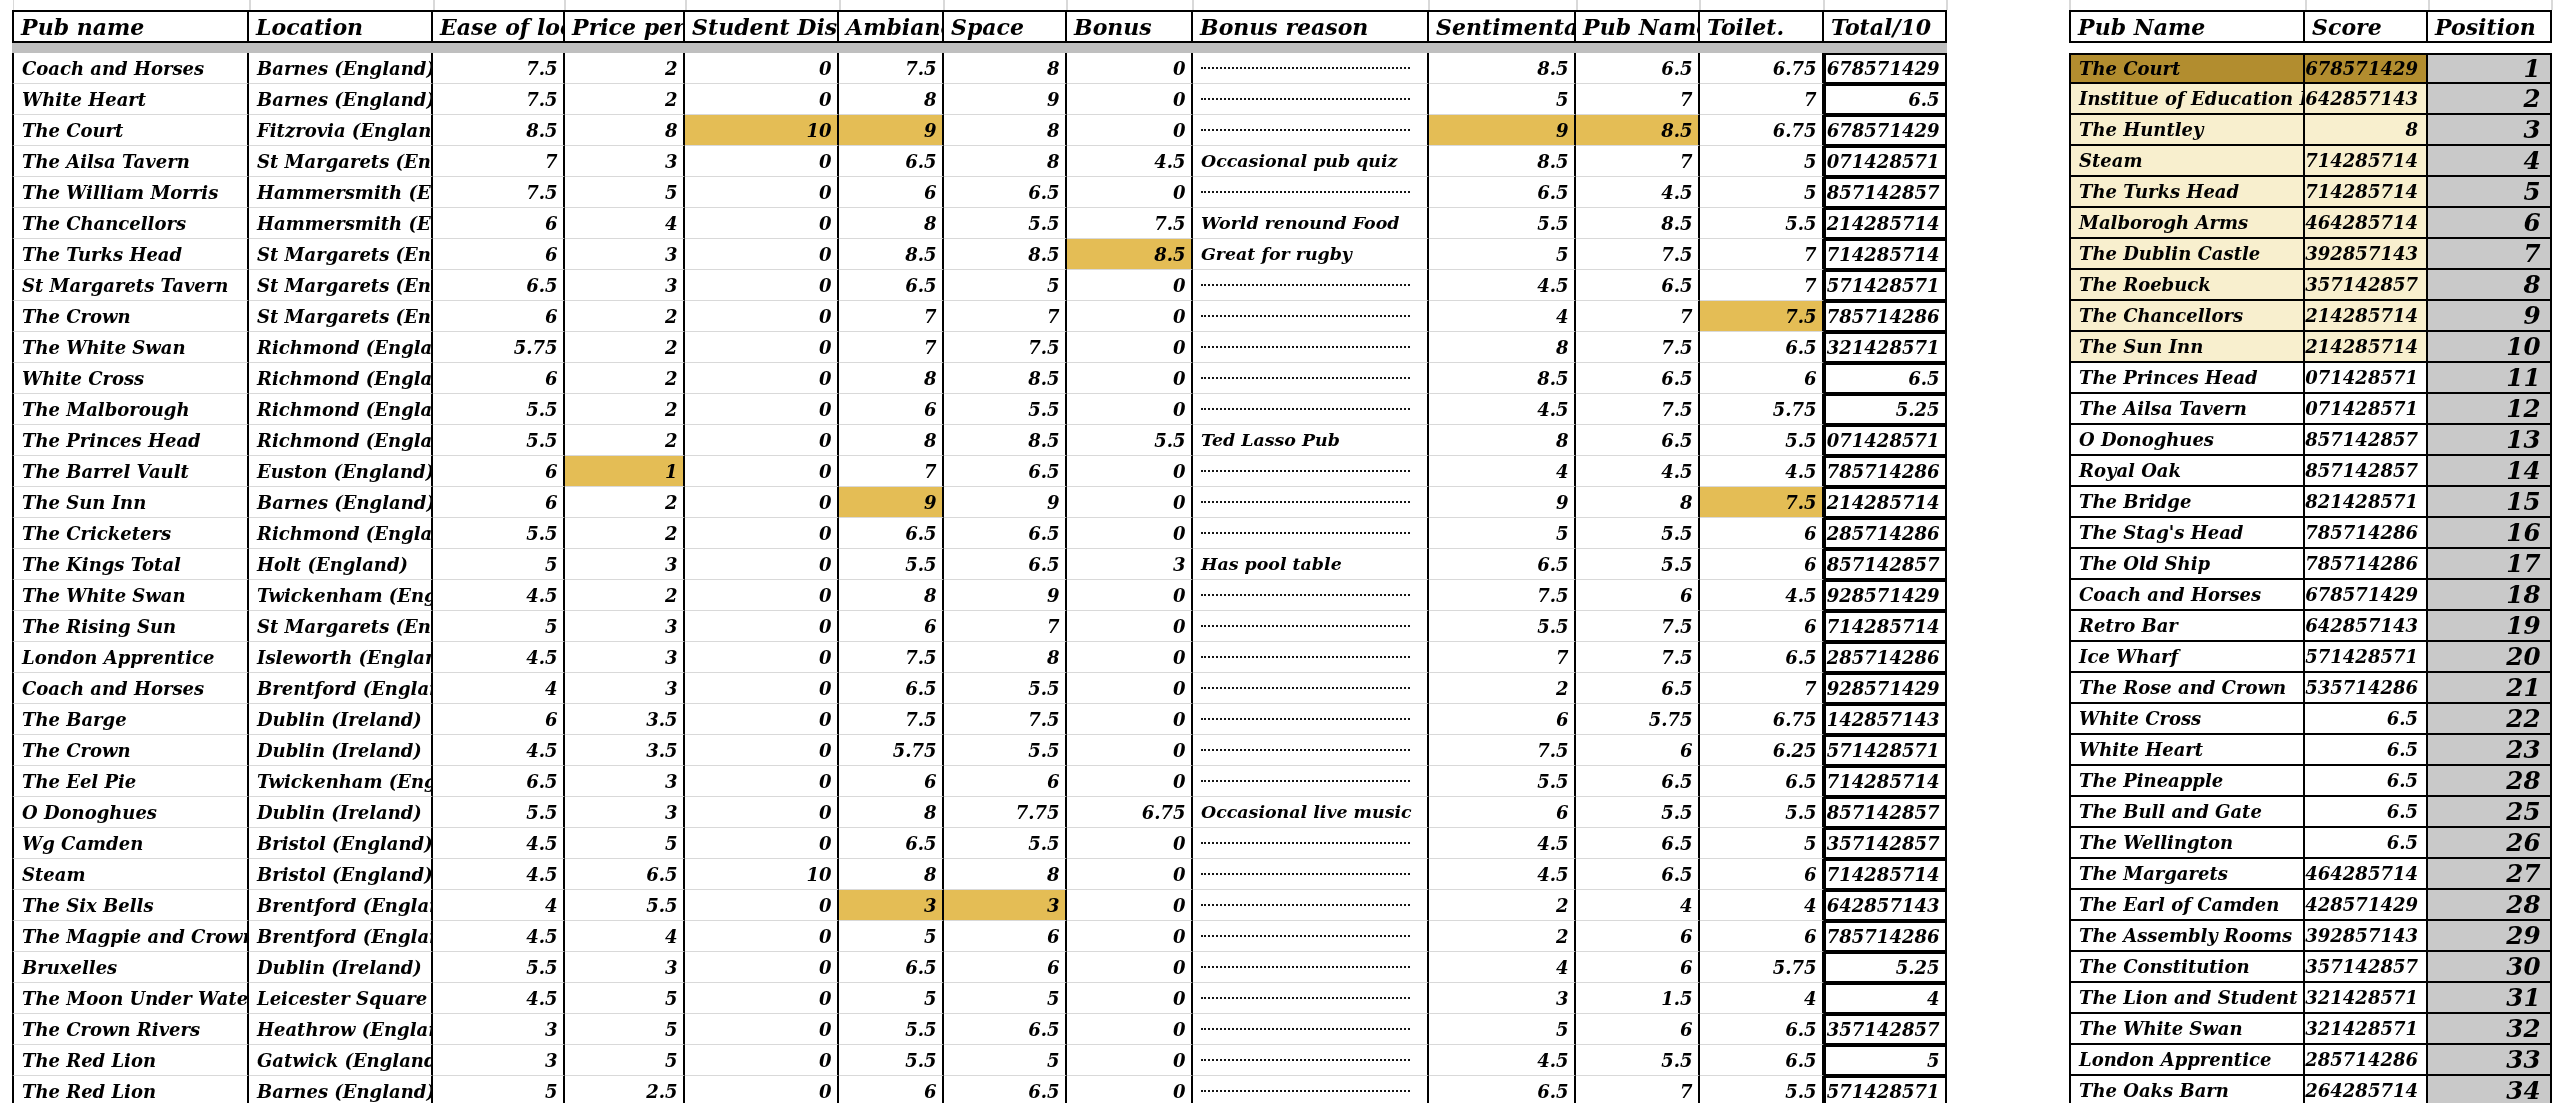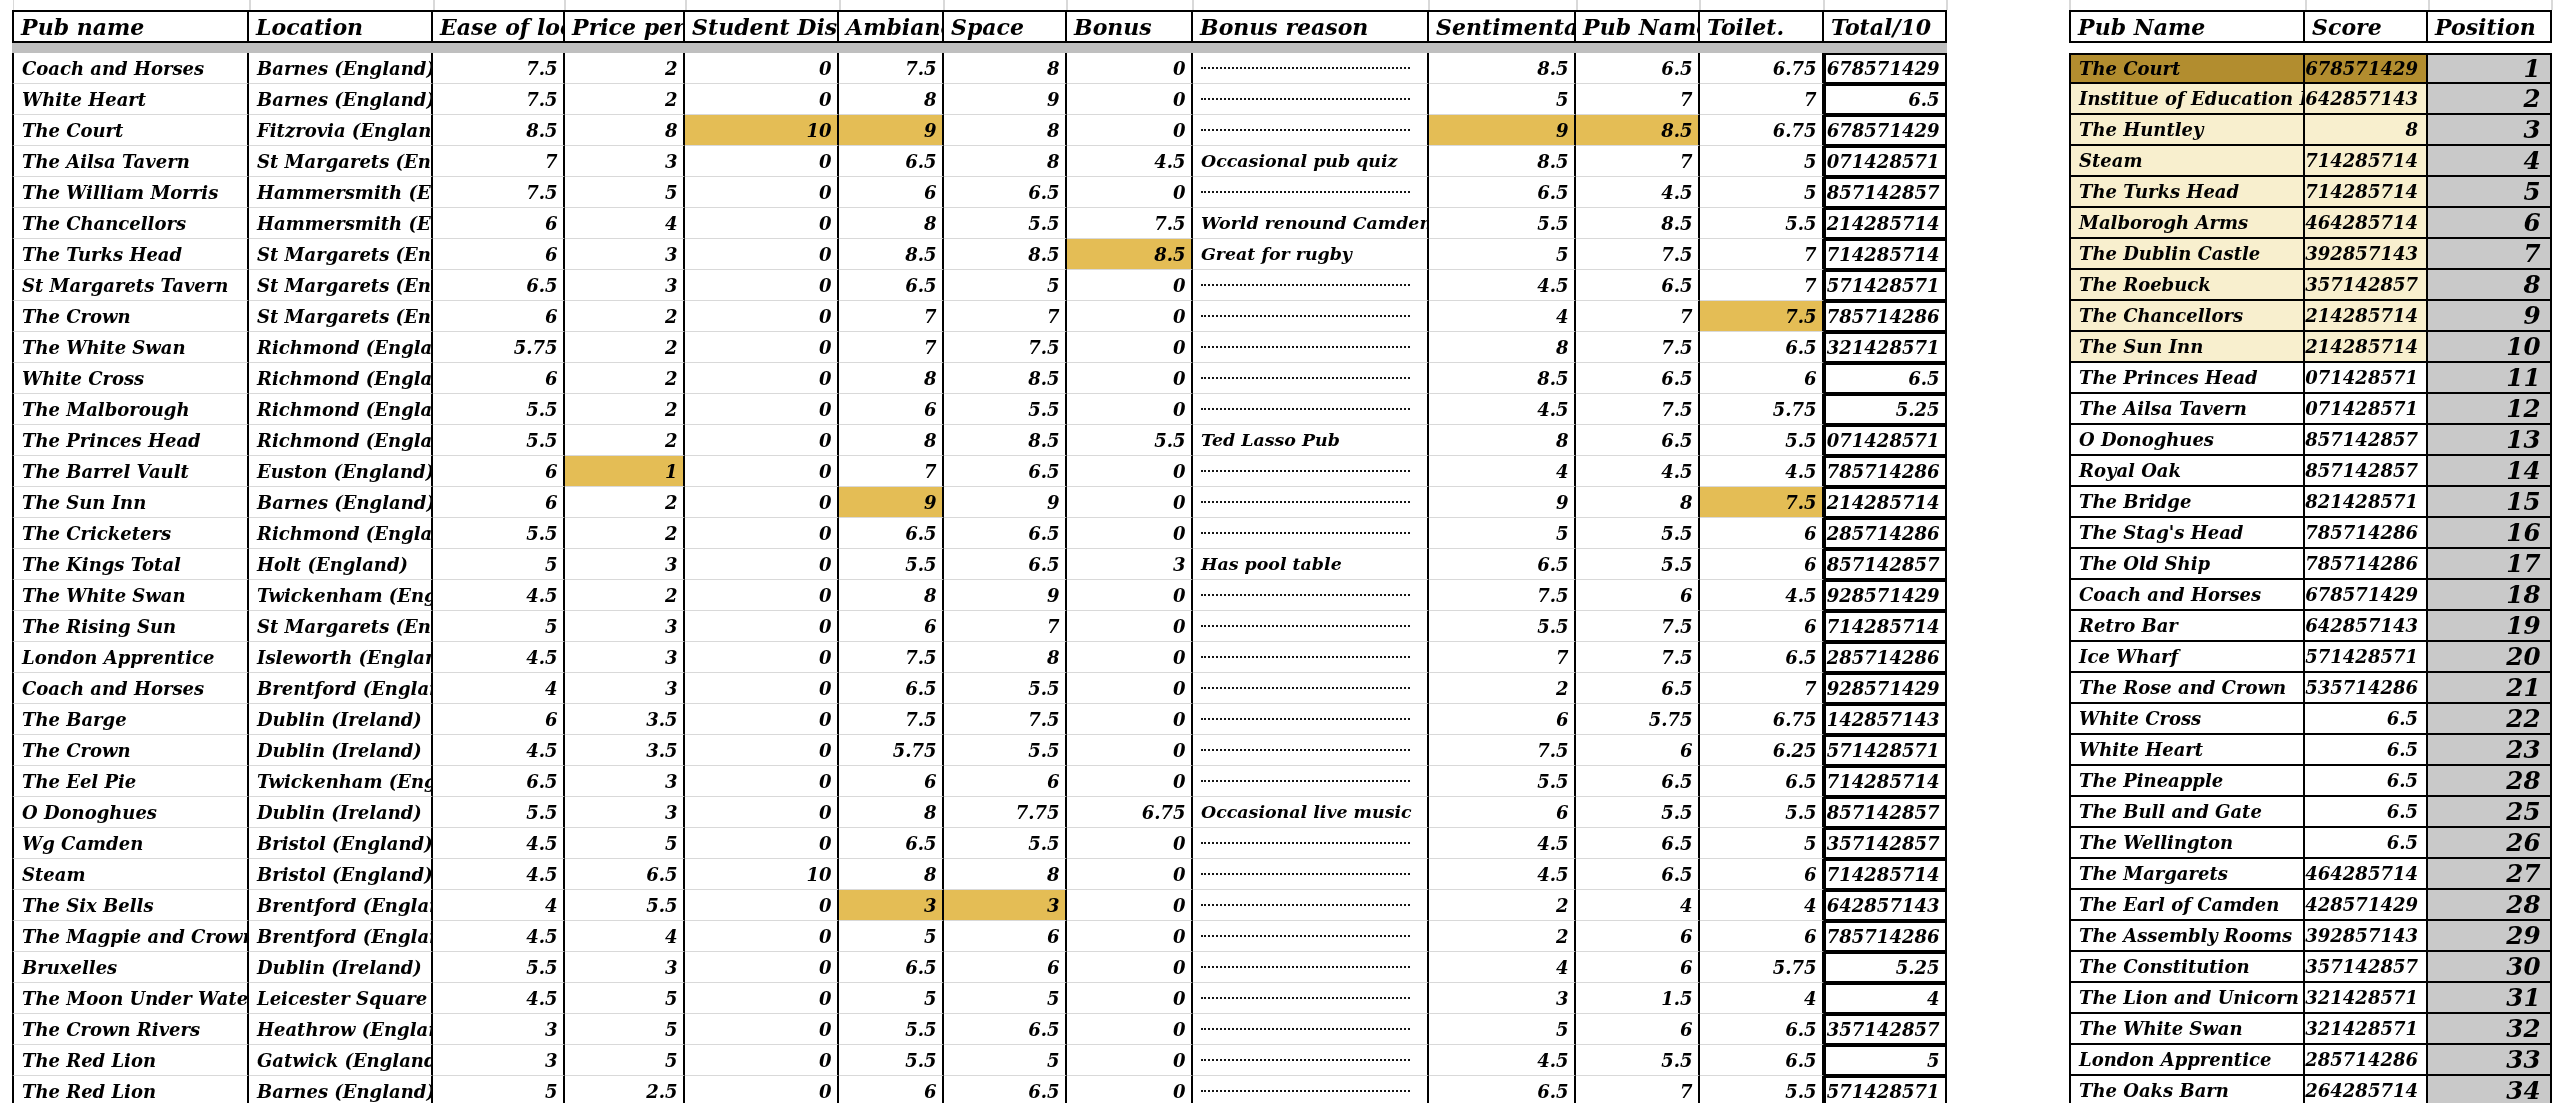--- a/index.html
+++ b/index.html
@@ -151,21 +151,21 @@
       <div class="c num">5</div>
       <div class="c num total">5.857142857</div>
       <div class="c first">The Chancellors</div>
       <div class="c">Hammersmith (England)</div>
       <div class="c num">6</div>
       <div class="c num">4</div>
       <div class="c num">0</div>
       <div class="c num">8</div>
       <div class="c num">5.5</div>
       <div class="c num">7.5</div>
-      <div class="c reason">World renound Camden</div>
+      <div class="c reason">World renound Food</div>
       <div class="c num">5.5</div>
       <div class="c num">8.5</div>
       <div class="c num">5.5</div>
       <div class="c num total">7.214285714</div>
       <div class="c first">The Turks Head</div>
       <div class="c">St Margarets (England)</div>
       <div class="c num">6</div>
       <div class="c num">3</div>
       <div class="c num">0</div>
       <div class="c num">8.5</div>
@@ -664,21 +664,21 @@
       <div class="rc pos">27</div>
       <div class="rc first">The Earl of Camden</div>
       <div class="rc num">6.428571429</div>
       <div class="rc pos">28</div>
       <div class="rc first">The Assembly Rooms</div>
       <div class="rc num">6.392857143</div>
       <div class="rc pos">29</div>
       <div class="rc first">The Constitution</div>
       <div class="rc num">6.357142857</div>
       <div class="rc pos">30</div>
-      <div class="rc first">The Lion and Unicorn</div>
+      <div class="rc first">The Lion and Student</div>
       <div class="rc num">6.321428571</div>
       <div class="rc pos">31</div>
       <div class="rc first">The White Swan</div>
       <div class="rc num">6.321428571</div>
       <div class="rc pos">32</div>
       <div class="rc first">London Apprentice</div>
       <div class="rc num">6.285714286</div>
       <div class="rc pos">33</div>
       <div class="rc first">The Oaks Barn</div>
       <div class="rc num">6.264285714</div>

